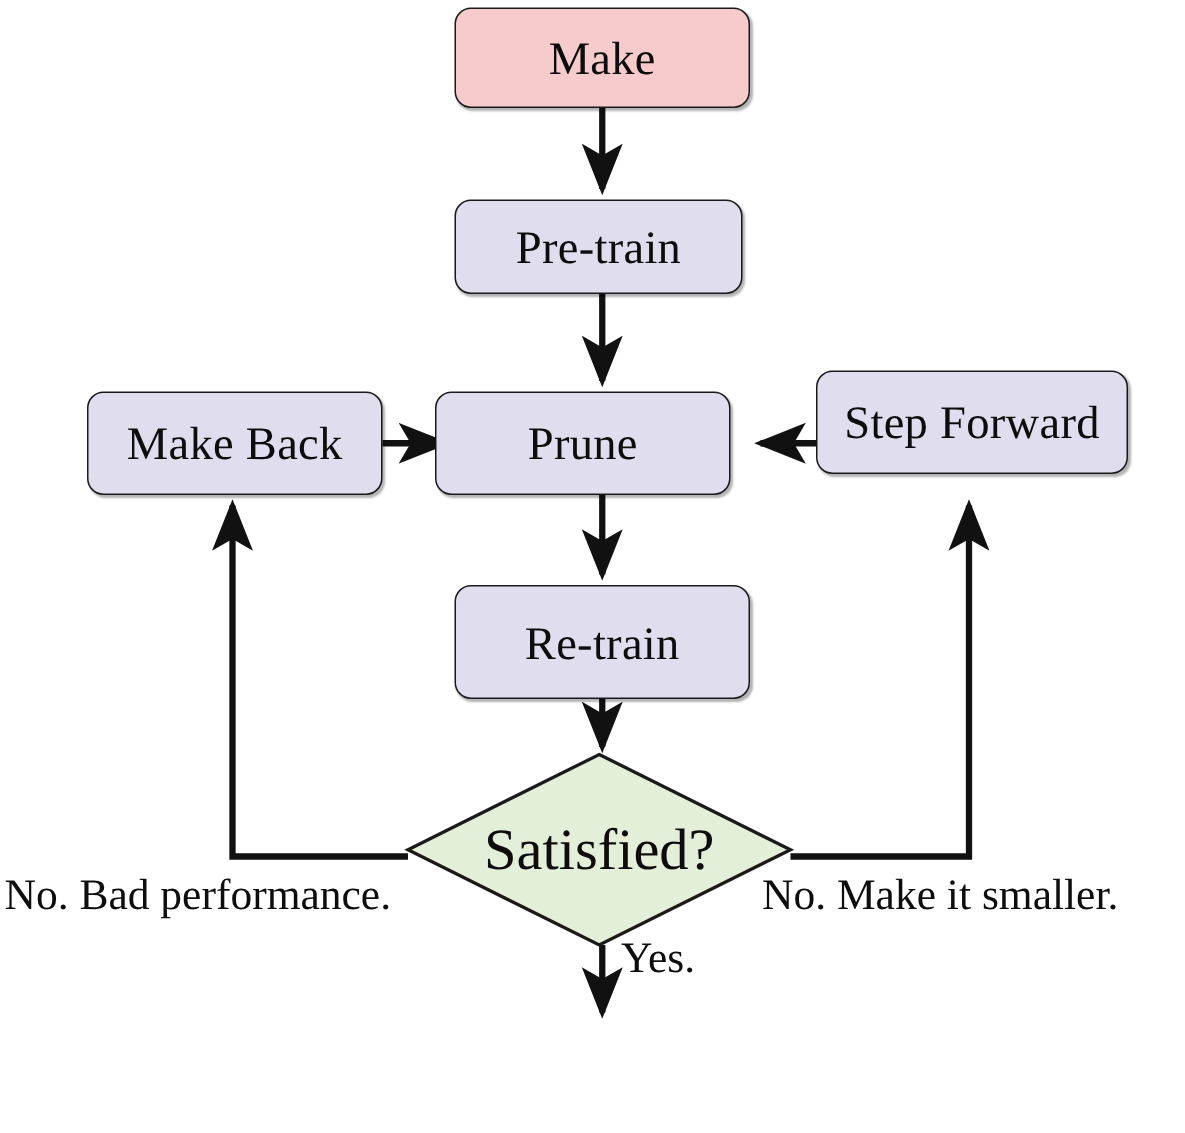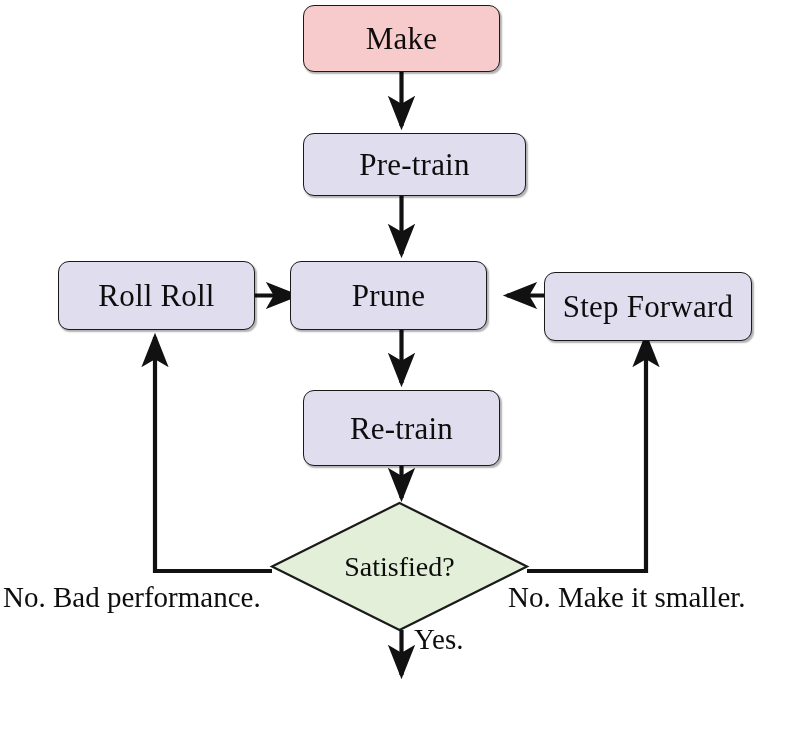--- a/index.html
+++ b/index.html
@@ -53,21 +53,21 @@
   }
   .diamond-label {
     position: absolute;
     left: 0;
     top: 0;
     width: 100%;
     height: 100%;
     display: flex;
     align-items: center;
     justify-content: center;
-    font-size: 28px;
+    font-size: 39px;
     color: #0d0d0d;
     pointer-events: none;
     white-space: nowrap;
   }
   .edge-label {
     position: absolute;
     font-size: 29px;
     color: #0d0d0d;
     white-space: nowrap;
     z-index: 4;
@@ -104,33 +104,33 @@
 
     <path d="M401.5,630 L401.5,675" stroke="#111111" stroke-width="4.2" fill="none" marker-end="url(#arrowhead)"></path>
 
     <polygon points="399.5,503 527,566.5 399.5,630 272,566.5" fill="#e3efd8" stroke="#1a1a1a" stroke-width="2.2" stroke-linejoin="miter"></polygon>
   </svg>
 
   <div class="node node-terminal" style="left:303px; top:5px; width:197px; height:67px;">
     <span>Make</span>
   </div>
 
-  <div class="node node-process" style="left:303px; top:133px; width:223px; height:63px;">
+  <div class="node node-process" style="left:303px; top:133px; width:192px; height:63px;">
     <span>Pre-train</span>
   </div>
 
   <div class="node node-process" style="left:58px; top:261px; width:197px; height:69px;">
-    <span>Roll Roll</span>
+    <span>Make Back</span>
   </div>
 
   <div class="node node-process" style="left:290px; top:261px; width:197px; height:69px;">
     <span>Prune</span>
   </div>
 
-  <div class="node node-process" style="left:544px; top:272px; width:208px; height:69px;">
+  <div class="node node-process" style="left:544px; top:247px; width:208px; height:69px;">
     <span>Step Forward</span>
   </div>
 
   <div class="node node-process" style="left:303px; top:390px; width:197px; height:76px;">
     <span>Re-train</span>
   </div>
 
   <div class="diamond-wrap" style="left:272px; top:503px; width:255px; height:127px;">
     <div class="diamond-label">Satisfied?</div>
   </div>

